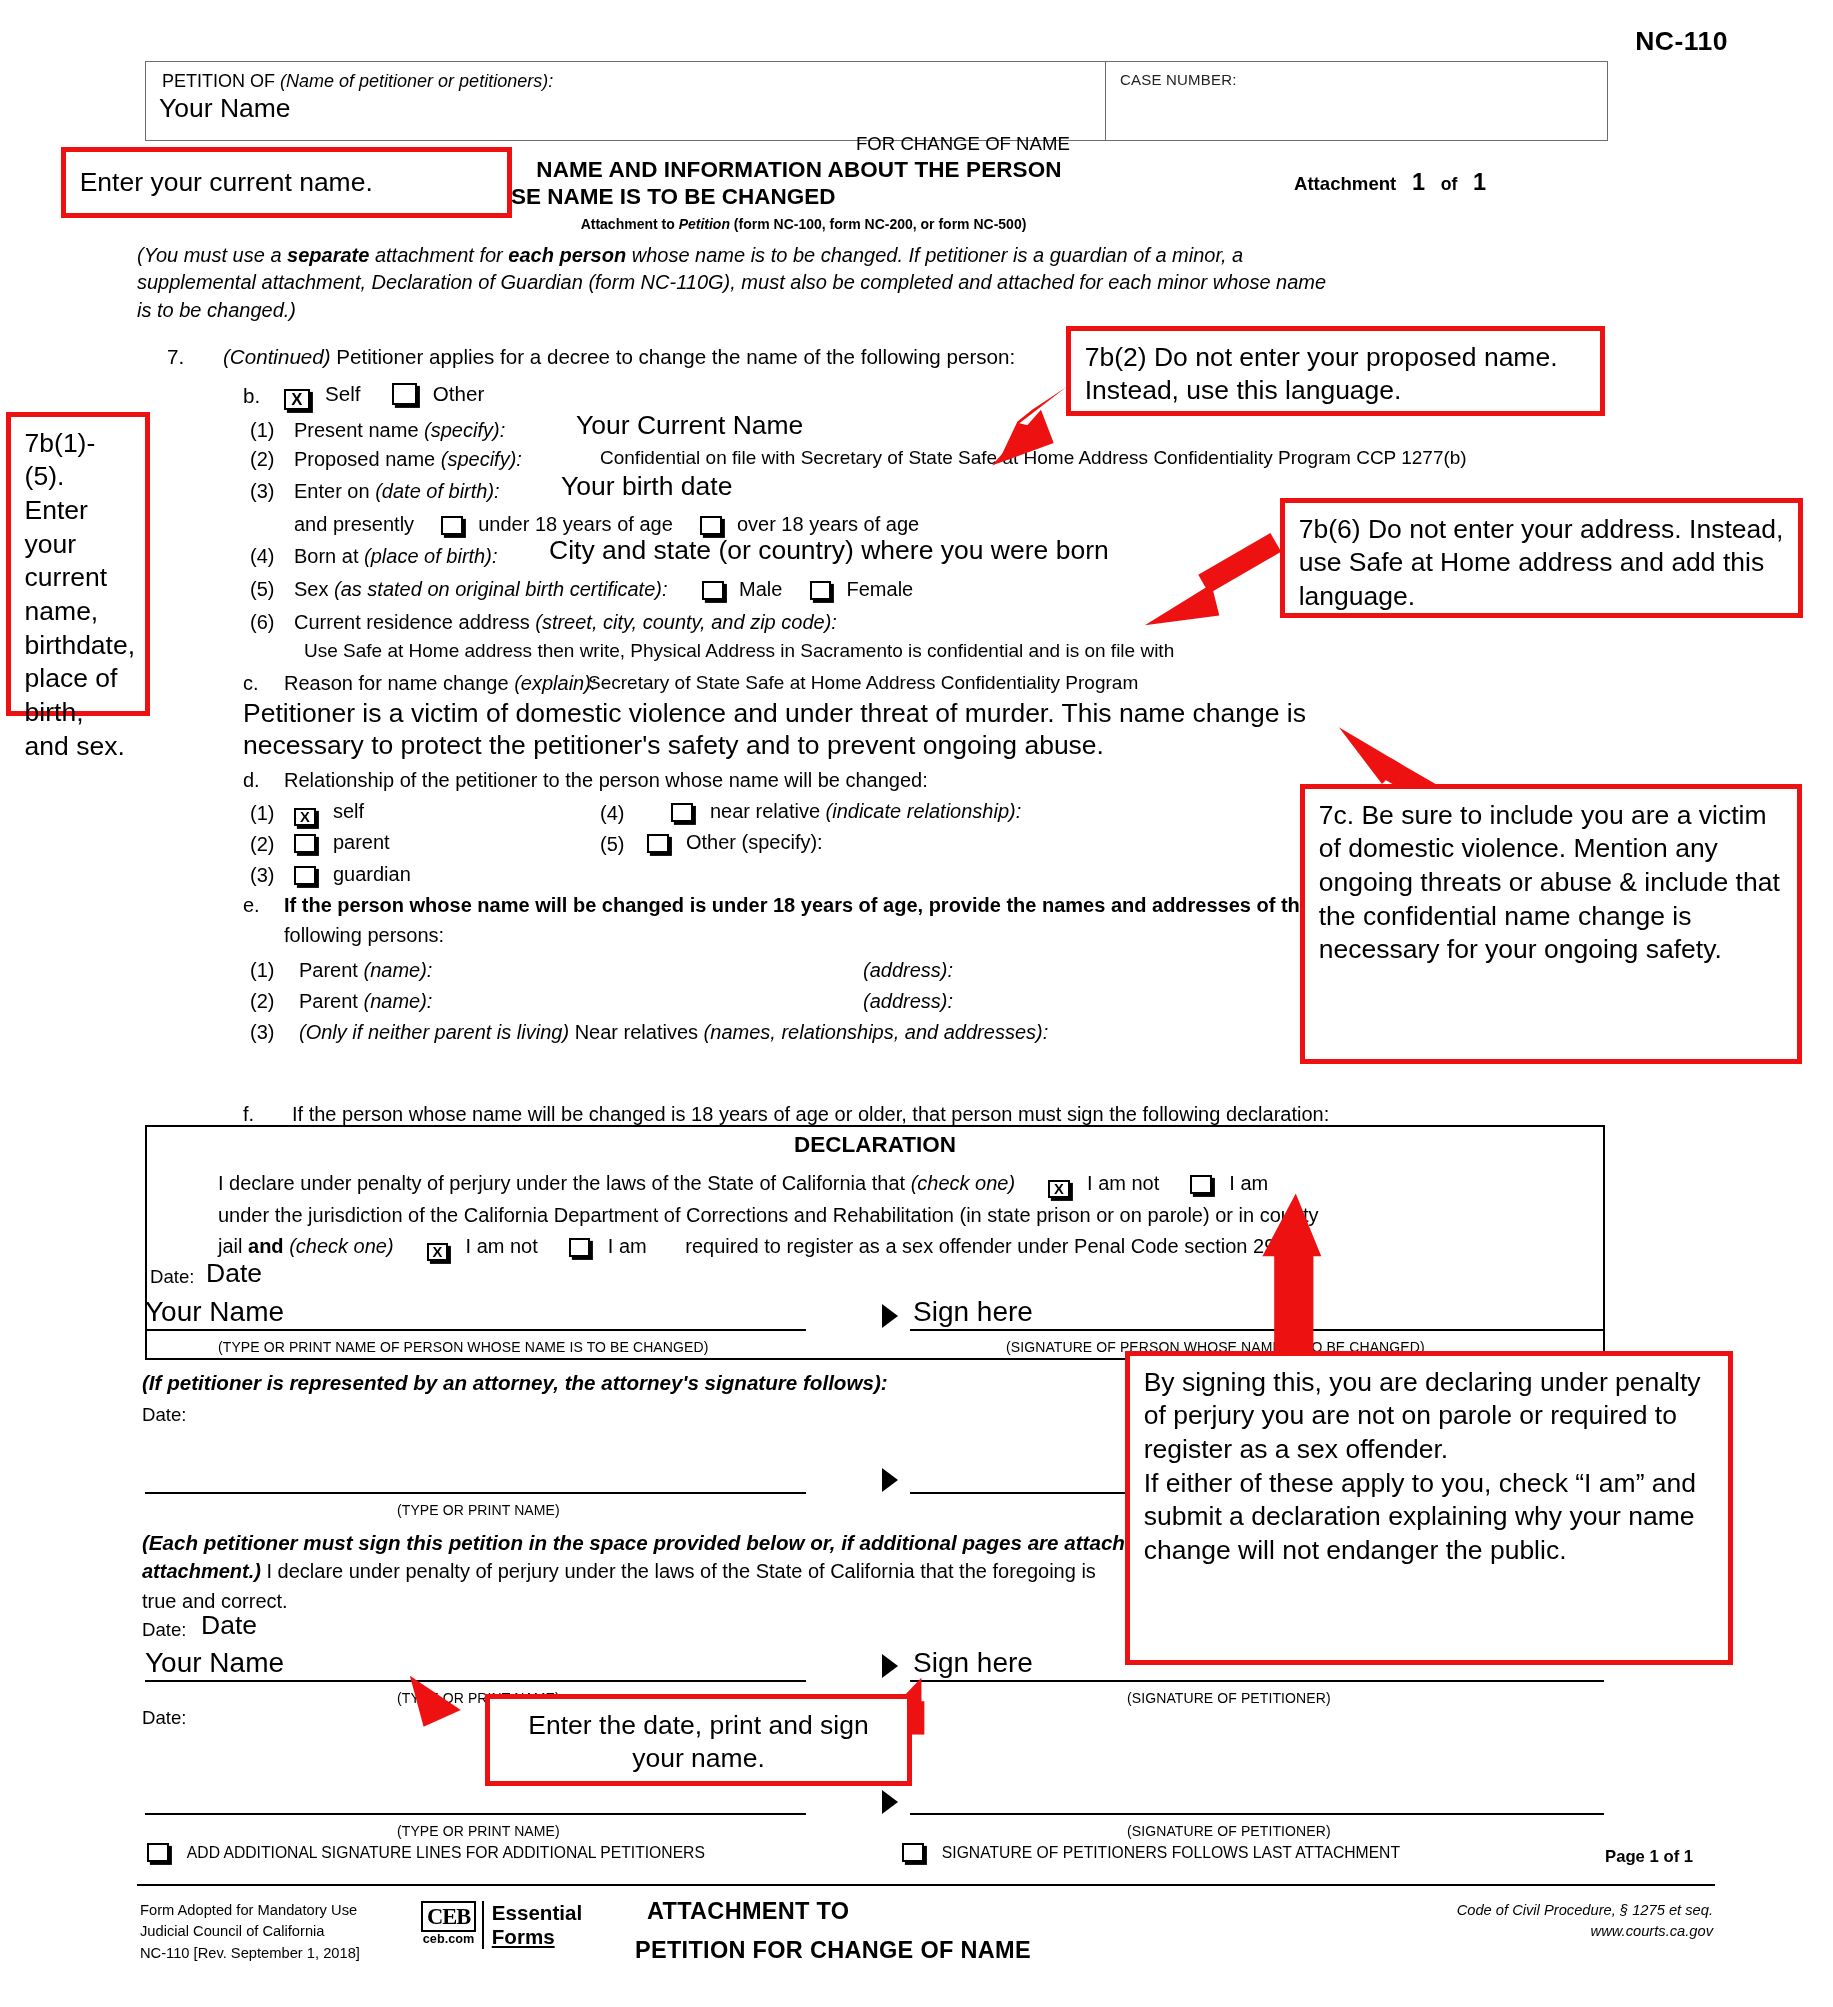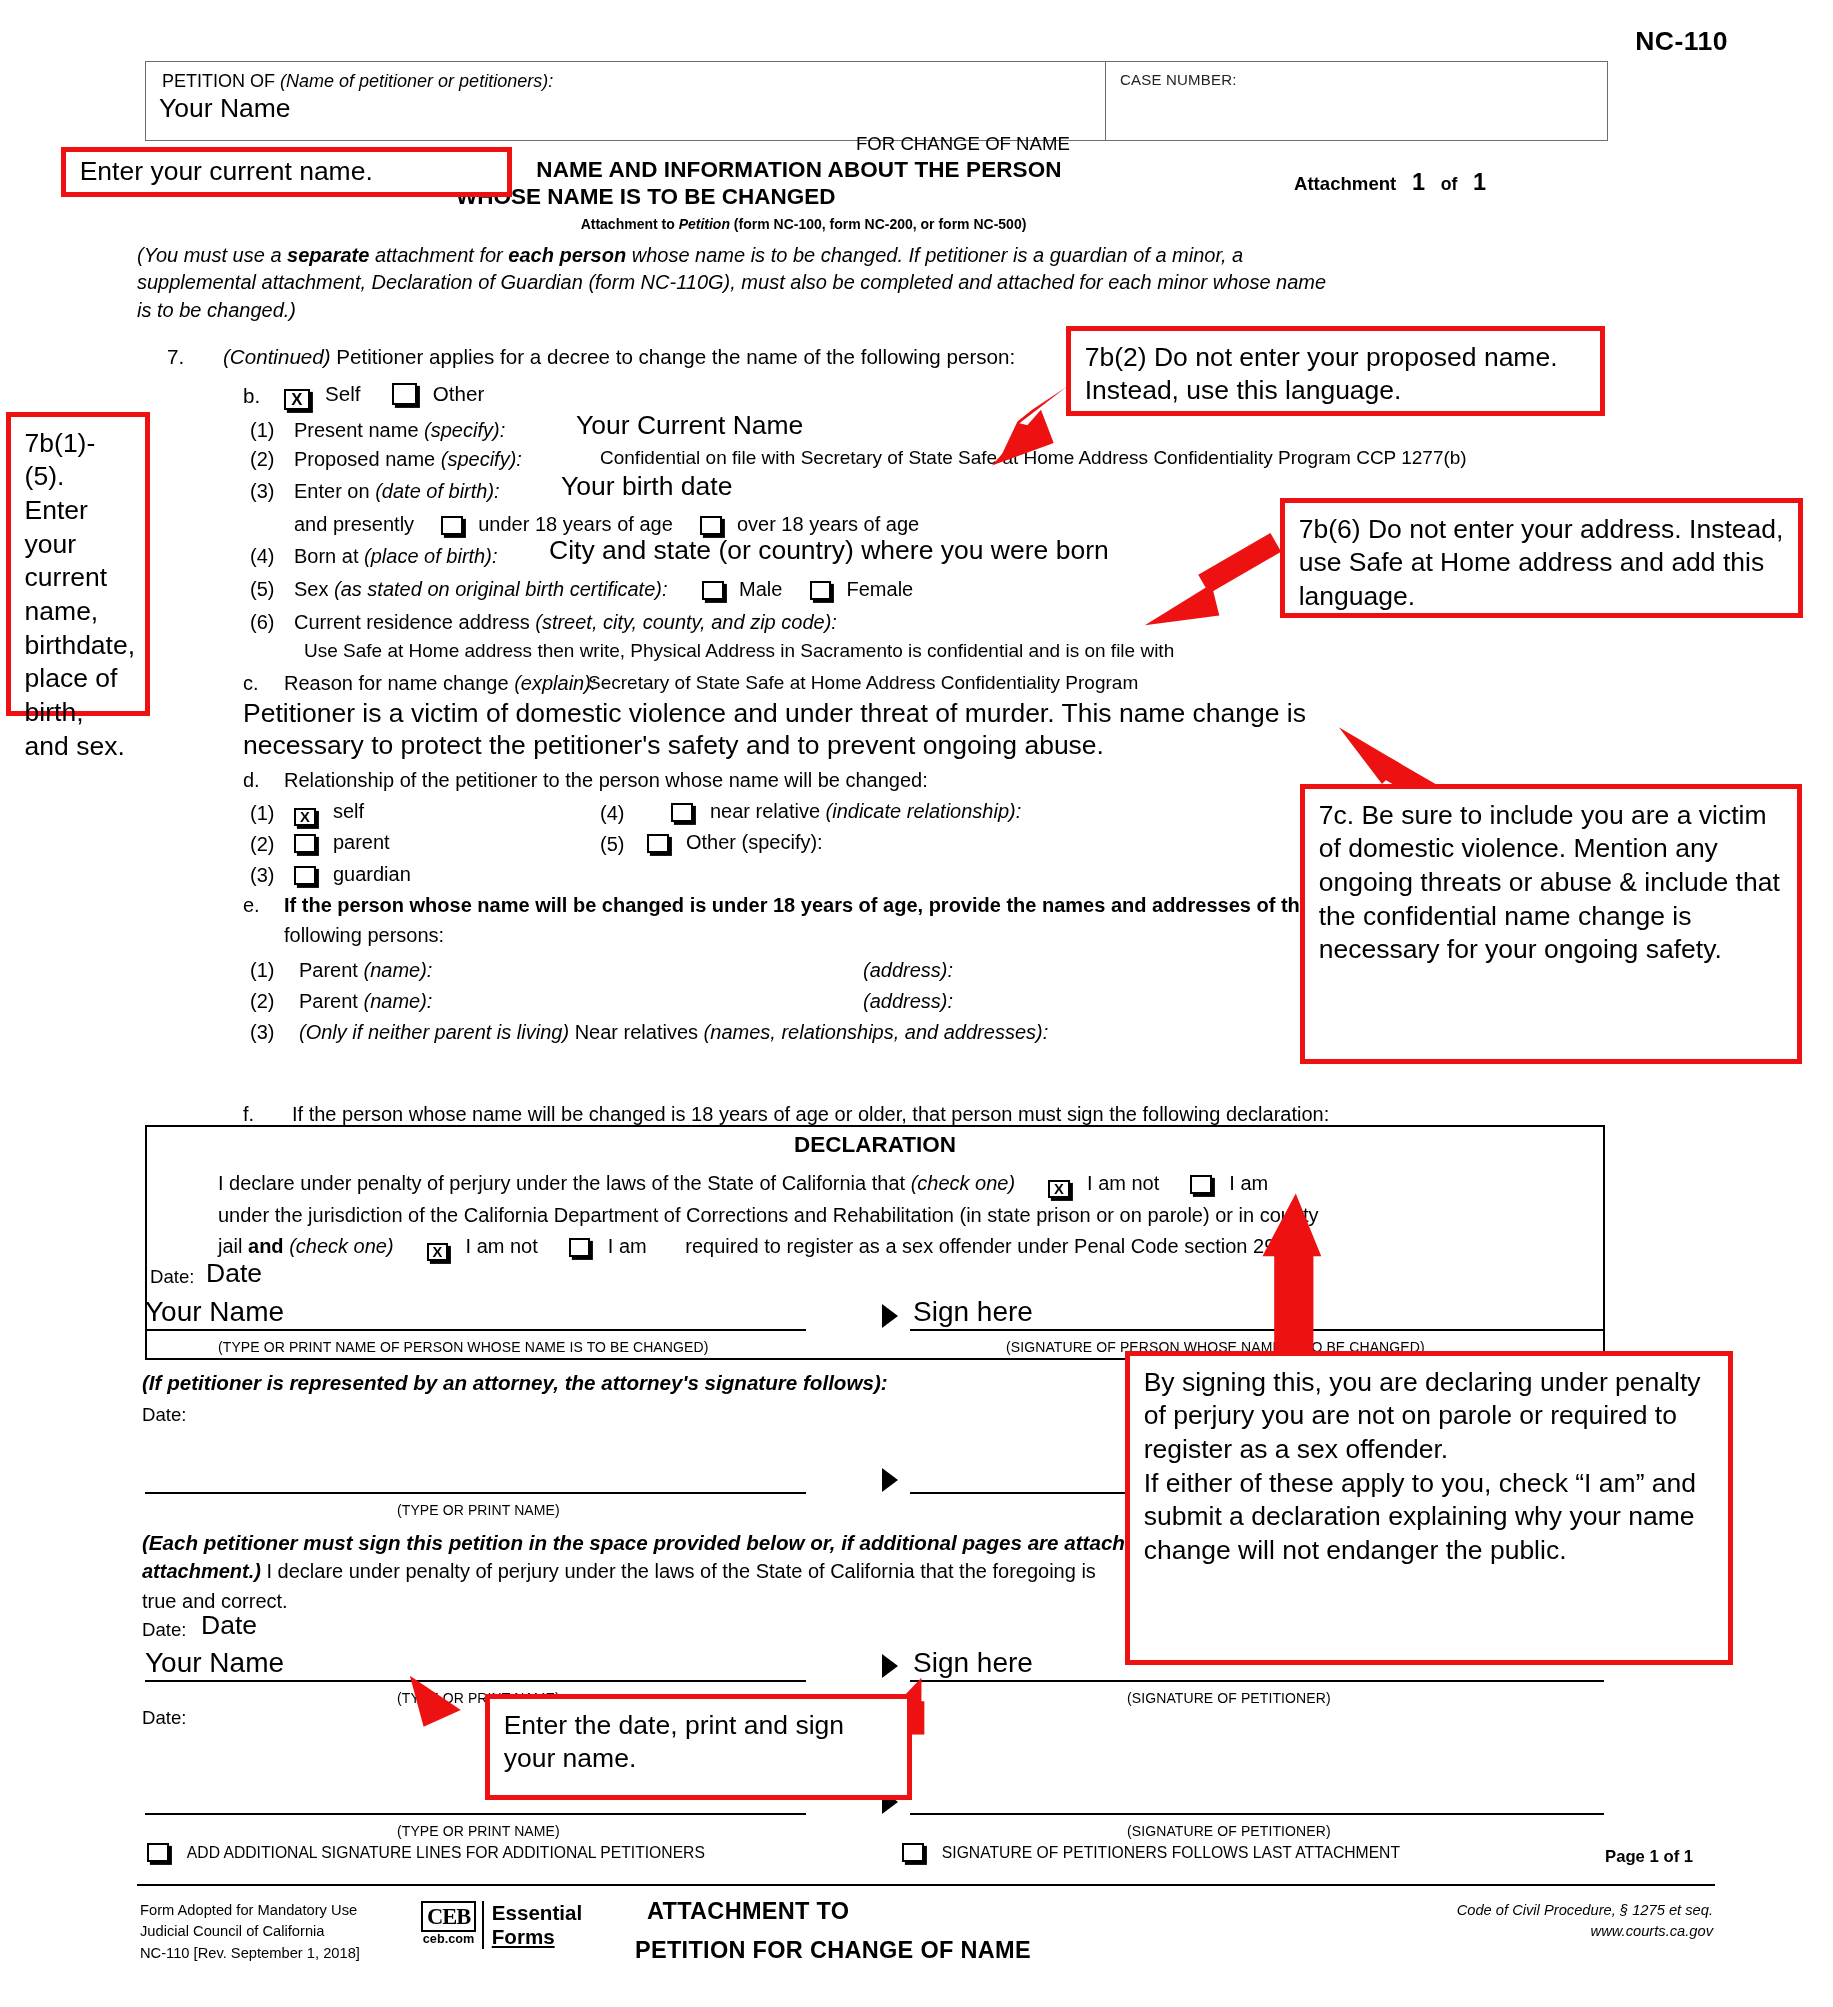--- a/index.html
+++ b/index.html
@@ -364,34 +364,34 @@
   </div>
 
   <div class="abs bd" style="left:647px; top:1898px; font-size:23.5px; letter-spacing:0.3px;">ATTACHMENT TO</div>
   <div class="abs bd" style="left:635px; top:1937px; font-size:23.5px; letter-spacing:0.3px;">PETITION FOR CHANGE OF NAME</div>
 
   <div class="abs footsm it" style="left:1311px; top:1900px; text-align:right; width:402px;">
     <div>Code of Civil Procedure, § 1275 et seq.</div>
     <div>www.courts.ca.gov</div>
   </div>
 
-  <div class="note" style="left:61px; top:147px; width:451px; height:50px; display:flex; align-items:center;">Enter your current name.</div>
+  <div class="note" style="left:61px; top:147px; width:451px; height:71px; display:flex; align-items:center;">Enter your current name.</div>
 
   <div class="note" style="left:5.9px; top:412px; width:144px; height:304px;">7b(1)-(5). Enter your current name, birthdate, place of birth, and sex.</div>
 
   <div class="note" style="left:1066px; top:326px; width:539px; height:90px;">7b(2) Do not enter your proposed name. Instead, use this language.</div>
 
   <div class="note" style="left:1280px; top:498px; width:523px; height:120px;">7b(6) Do not enter your address. Instead, use Safe at Home address and add this language.</div>
 
   <div class="note" style="left:1300px; top:784px; width:502px; height:280px; white-space:pre-line;">7c. Be sure to include you are a victim of domestic violence. Mention any ongoing threats or abuse &amp; include that the confidential name change is necessary for your ongoing safety.</div>
 
   <div class="note" style="left:1125px; top:1351px; width:608px; height:314px; white-space:pre-line;">By signing this, you are declaring under penalty of perjury you are not on parole or required to register as a sex offender.
 If either of these apply to you, check “I am” and submit a declaration explaining why your name change will not endanger the public.</div>
 
-  <div class="note" style="left:485px; top:1694px; width:427px; height:106px; white-space:pre-line;">Enter the date, print and sign your name.</div>
+  <div class="note" style="left:485px; top:1694px; width:427px; height:92px; white-space:pre-line;text-align:center;">Enter the date, print and sign your name.</div>
 
   <svg class="arrow" style="left:0; top:0; width:1834px; height:2007px; pointer-events:none;" viewBox="0 0 1871 2048">
 
     <g>
       <path d="M1088 395 L1040 432 L1057 436 L1020 468 L1038 430 L1053 418 Z" fill="#ee1111"></path>
       <polygon points="1012,475 1062,418 1075,452" fill="#ee1111"></polygon>
     </g>
 
     <g>
       <polygon points="1168,638 1236,596 1244,628" fill="#ee1111"></polygon>

